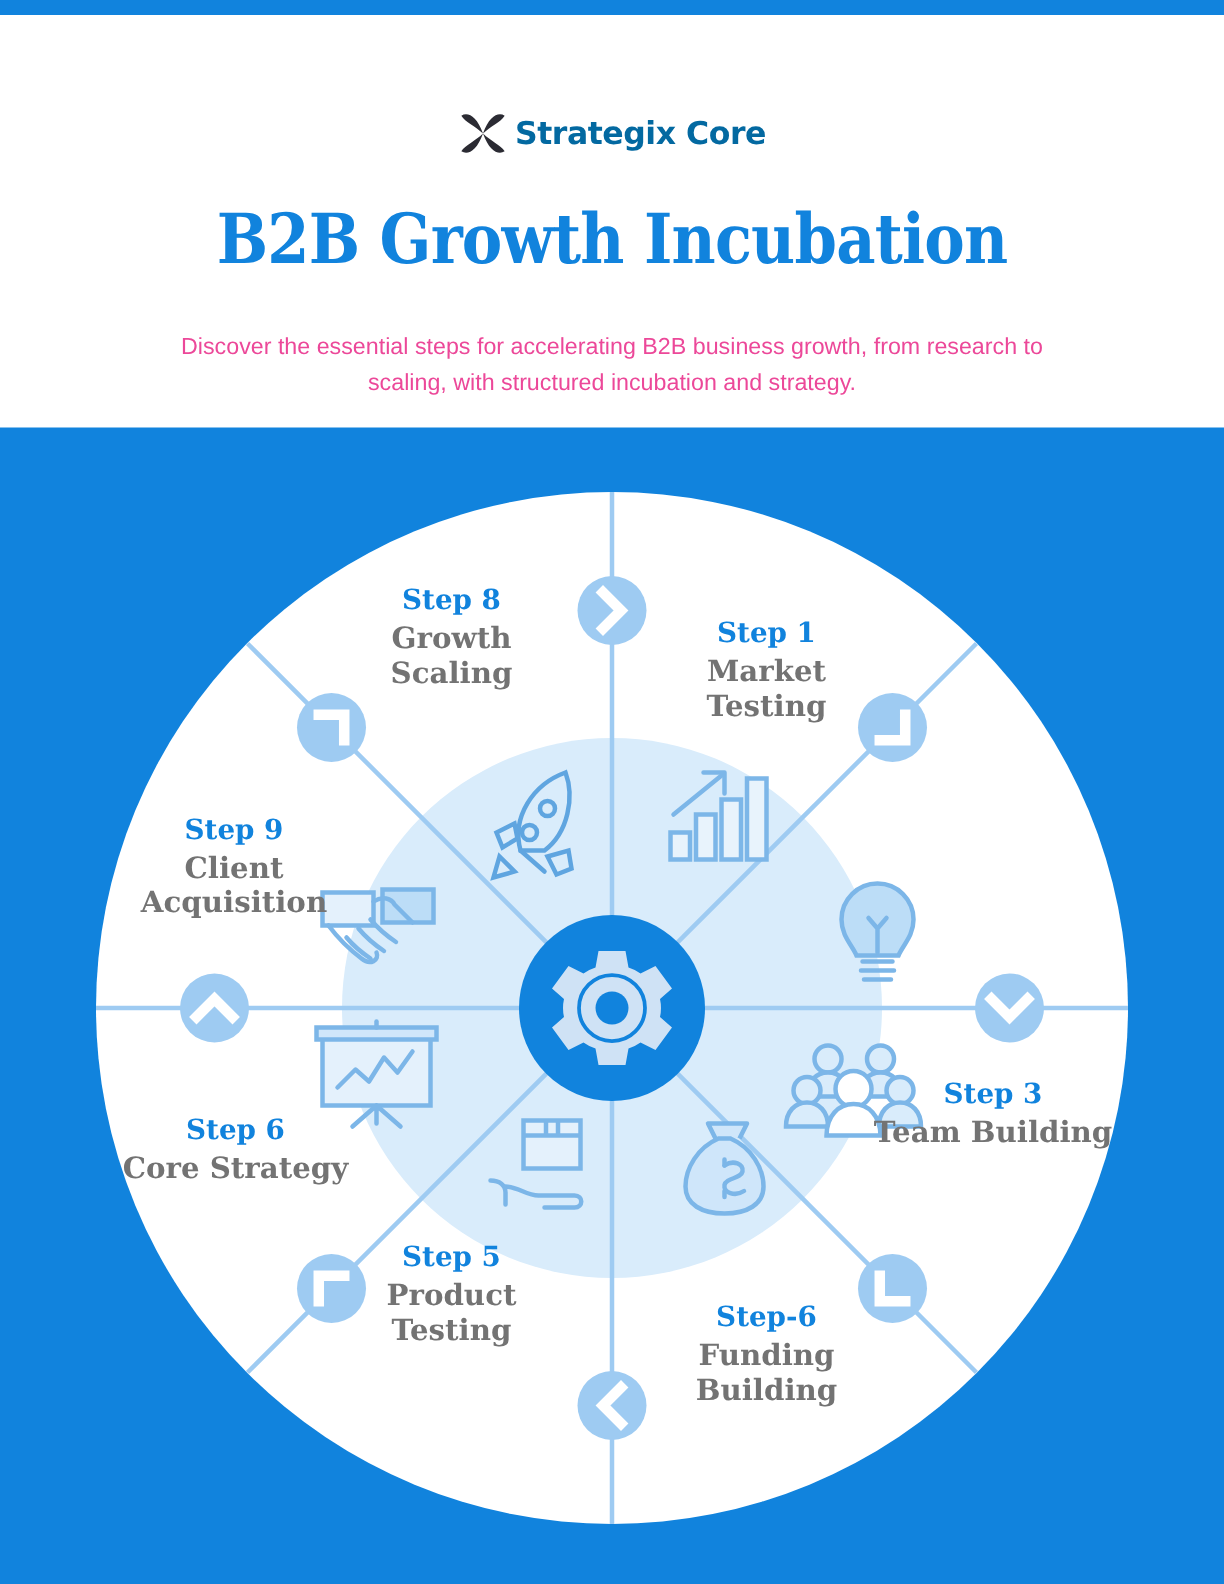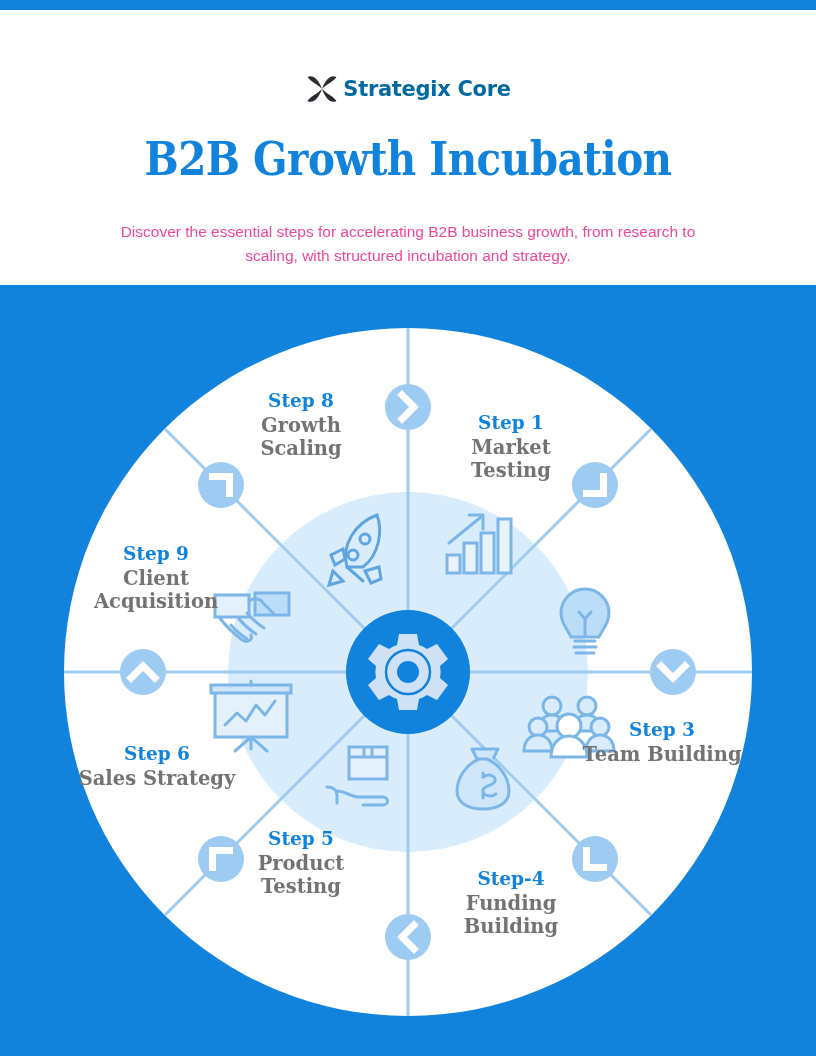--- a/index.html
+++ b/index.html
@@ -252,30 +252,30 @@
 
   <div class="label lb1">
     <span class="step">Step 1</span>
     <span class="name">Market Testing</span>
   </div>
   <div class="label lb3">
     <span class="step">Step 3</span>
     <span class="name">Team Building</span>
   </div>
   <div class="label lb4">
-    <span class="step">Step-4</span>
+    <span class="step">Step-6</span>
     <span class="name">Funding Building</span>
   </div>
   <div class="label lb5">
     <span class="step">Step 5</span>
     <span class="name">Product Testing</span>
   </div>
   <div class="label lb6">
     <span class="step">Step 6</span>
-    <span class="name">Sales Strategy</span>
+    <span class="name">Core Strategy</span>
   </div>
   <div class="label lb7">
     <span class="step">Step 9</span>
     <span class="name">Client Acquisition</span>
   </div>
   <div class="label lb8">
     <span class="step">Step 8</span>
     <span class="name">Growth Scaling</span>
   </div>
 

